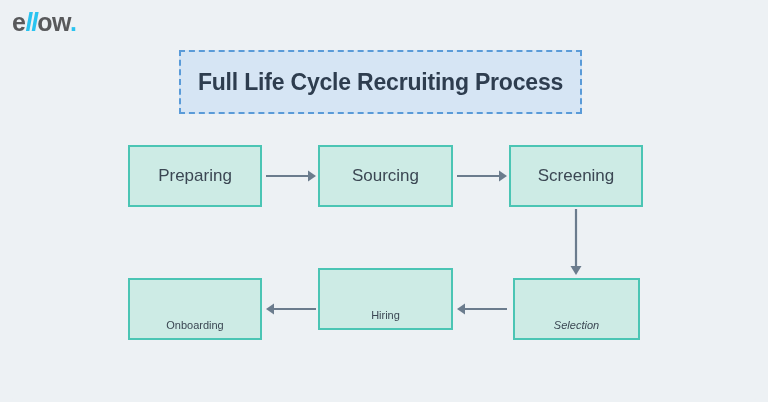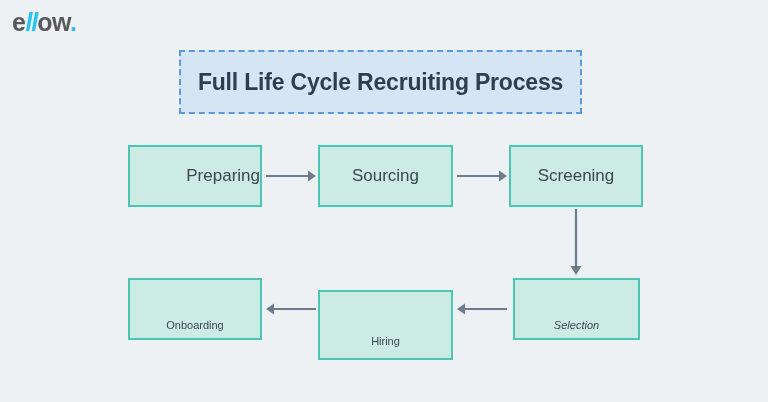--- a/index.html
+++ b/index.html
@@ -73,26 +73,26 @@
     display: flex;
     align-items: center;
     justify-content: center;
     color: #3b4753;
   }
   .node-label { white-space: nowrap; }
   .size-lg .node-label { font-size: 17px; }
   .size-sm .node-label { font-size: 11px; margin-top: 31px; }
 
   
-  .n-preparing { left: 128px; top: 145px; width: 134px; height: 62px; justify-content: flex-end; }
+  .n-preparing { left: 128px; top: 145px; width: 134px; height: 62px; }
   .n-sourcing  { left: 318px; top: 145px; width: 135px; height: 62px; }
   .n-screening { left: 509px; top: 145px; width: 134px; height: 62px; }
   
   .n-onboarding { left: 128px; top: 278px; width: 134px; height: 62px; }
-  .n-hiring     { left: 318px; top: 290px; width: 135px; height: 70px; }
+  .n-hiring     { left: 318px; top: 268px; width: 135px; height: 62px; }
   .n-selection  { left: 513px; top: 278px; width: 127px; height: 62px; font-style: italic; }
 
   
   .arrow {
     position: absolute;
     pointer-events: none;
   }
   .a-h1 { left: 266px; top: 166px; width: 50px; height: 20px; }
   .a-h2 { left: 457px; top: 166px; width: 50px; height: 20px; }
   .a-v1 { left: 566px; top: 209px; width: 20px; height: 66px; }

